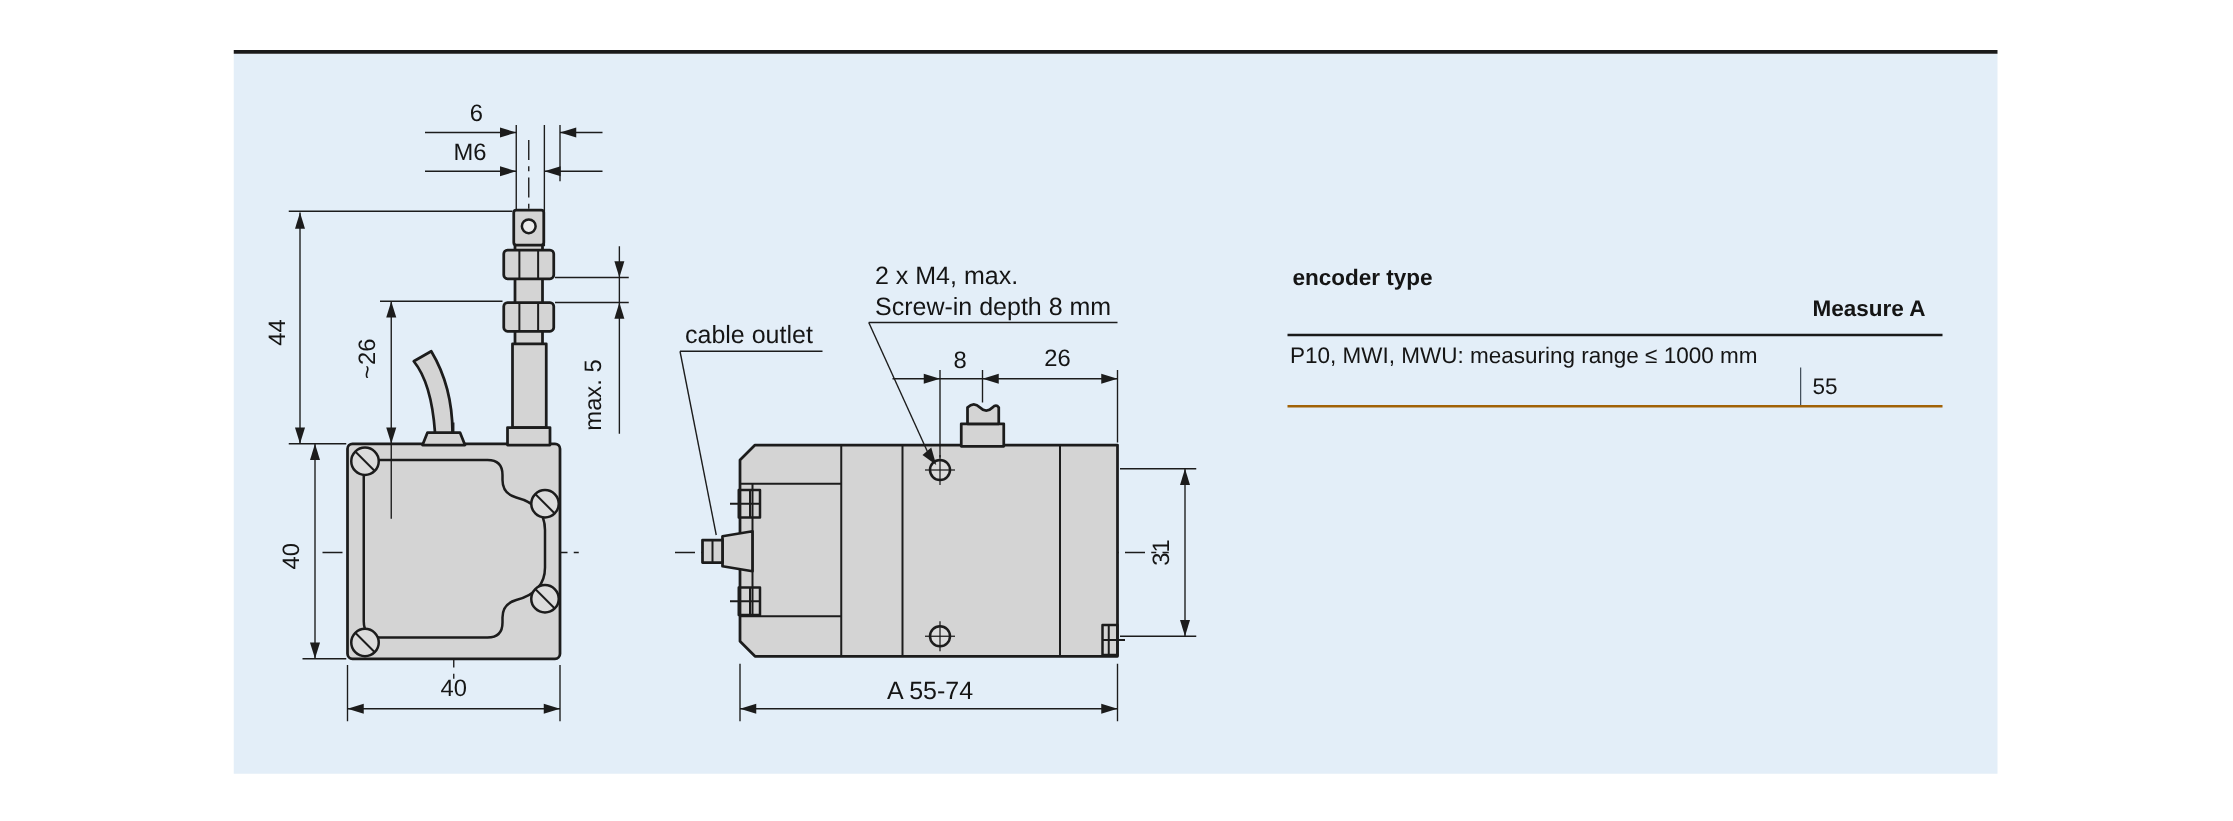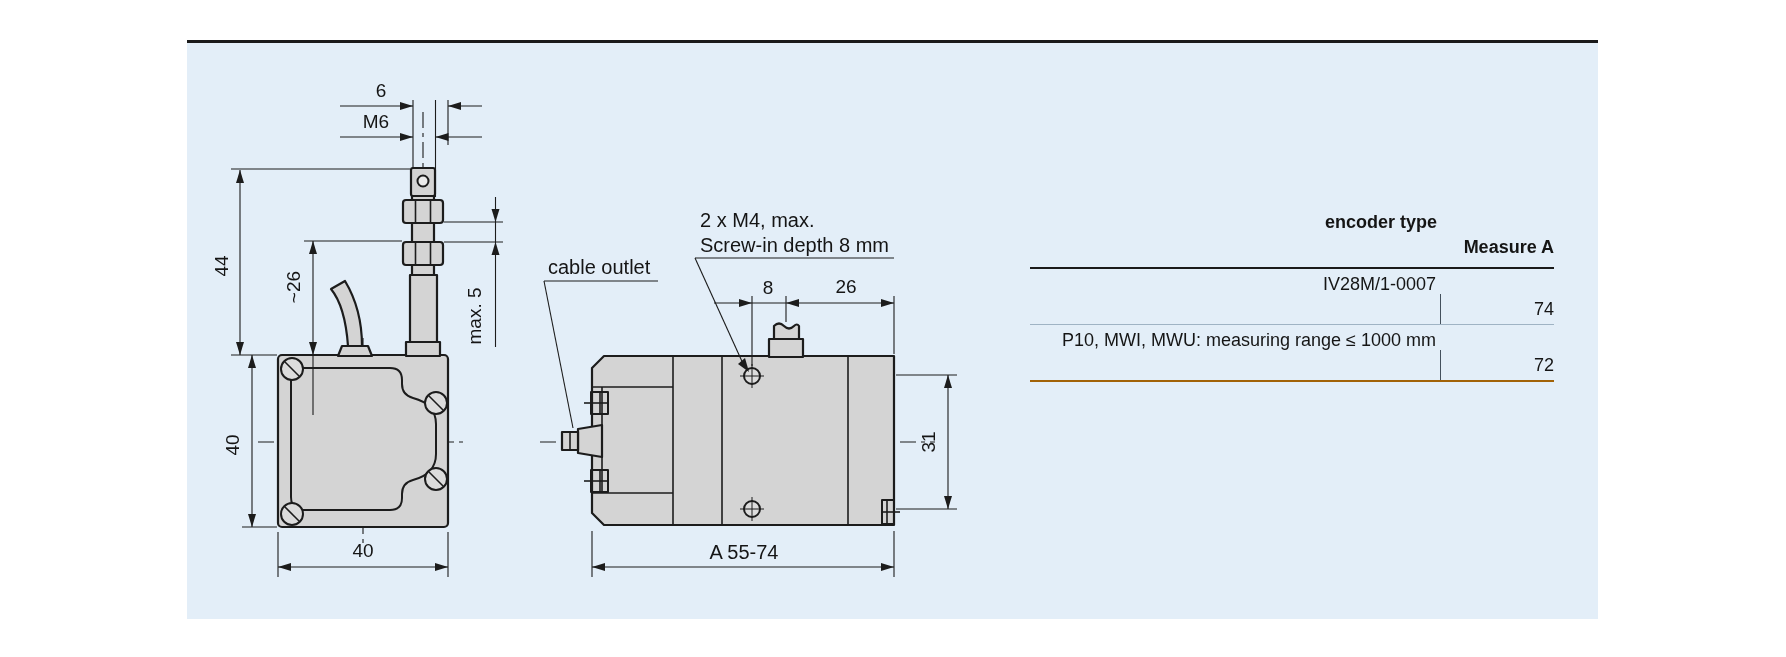--- a/index.html
+++ b/index.html
@@ -14,21 +14,21 @@
   .dim{fill:none;stroke:#1c1c1c;stroke-width:1.1;}
   .cl{fill:none;stroke:#1c1c1c;stroke-width:1.1;stroke-dasharray:16 5 4 5;}
   .arw{fill:#1c1c1c;stroke:none;}
   .hole{fill:#dcdcdc;stroke:#1c1c1c;stroke-width:2;}
   .tick{fill:none;stroke:#1c1c1c;stroke-width:1;}
   text.dimtxt{font:19px "Liberation Sans",sans-serif;fill:#151515;}
   text.lbltxt{font:20px "Liberation Sans",sans-serif;fill:#151515;}
   .mid{text-anchor:middle;}
 
   
-  .spec-table{position:absolute;left:1030px;top:207px;width:524px;font-size:18px;line-height:22px;text-align:right;}
+  .spec-table{position:absolute;left:1030px;top:207px;width:524px;font-size:18px;line-height:22px;}
   .spec-head{display:flex;font-weight:bold;padding:0 0 5px 2px;border-bottom:2px solid #1a1a1a;}
   .spec-row{display:flex;align-items:stretch;}
   .spec-row.r1{border-bottom:1px solid #9fb3c4;}
   .spec-row.r2{border-bottom:2px solid #a16207;}
   .c-type{flex:1;padding:4px 4px 4px 2px;}
   .c-val{width:104px;padding:4px 0 4px 9px;margin-top:25px;}
   .spec-row .c-val{border-left:1px solid #44505c;}
 </style>
 </head>
 <body>
@@ -242,23 +242,19 @@
         <text class="lbltxt mid" x="744" y="559">A 55-74</text>
       </g>
     </g>
   </svg>
 
   <div class="spec-table">
     <div class="spec-head">
       <span class="c-type">encoder type</span>
       <span class="c-val">Measure A</span>
     </div>
-    <div class="spec-row r1">
-      <span class="c-type">IV28M/1-0007</span>
-      <span class="c-val">74</span>
-    </div>
     <div class="spec-row r2">
       <span class="c-type">P10, MWI, MWU: measuring range ≤ 1000 mm</span>
-      <span class="c-val">72</span>
+      <span class="c-val">55</span>
     </div>
   </div>
 
 </div>
 
 </body></html>

